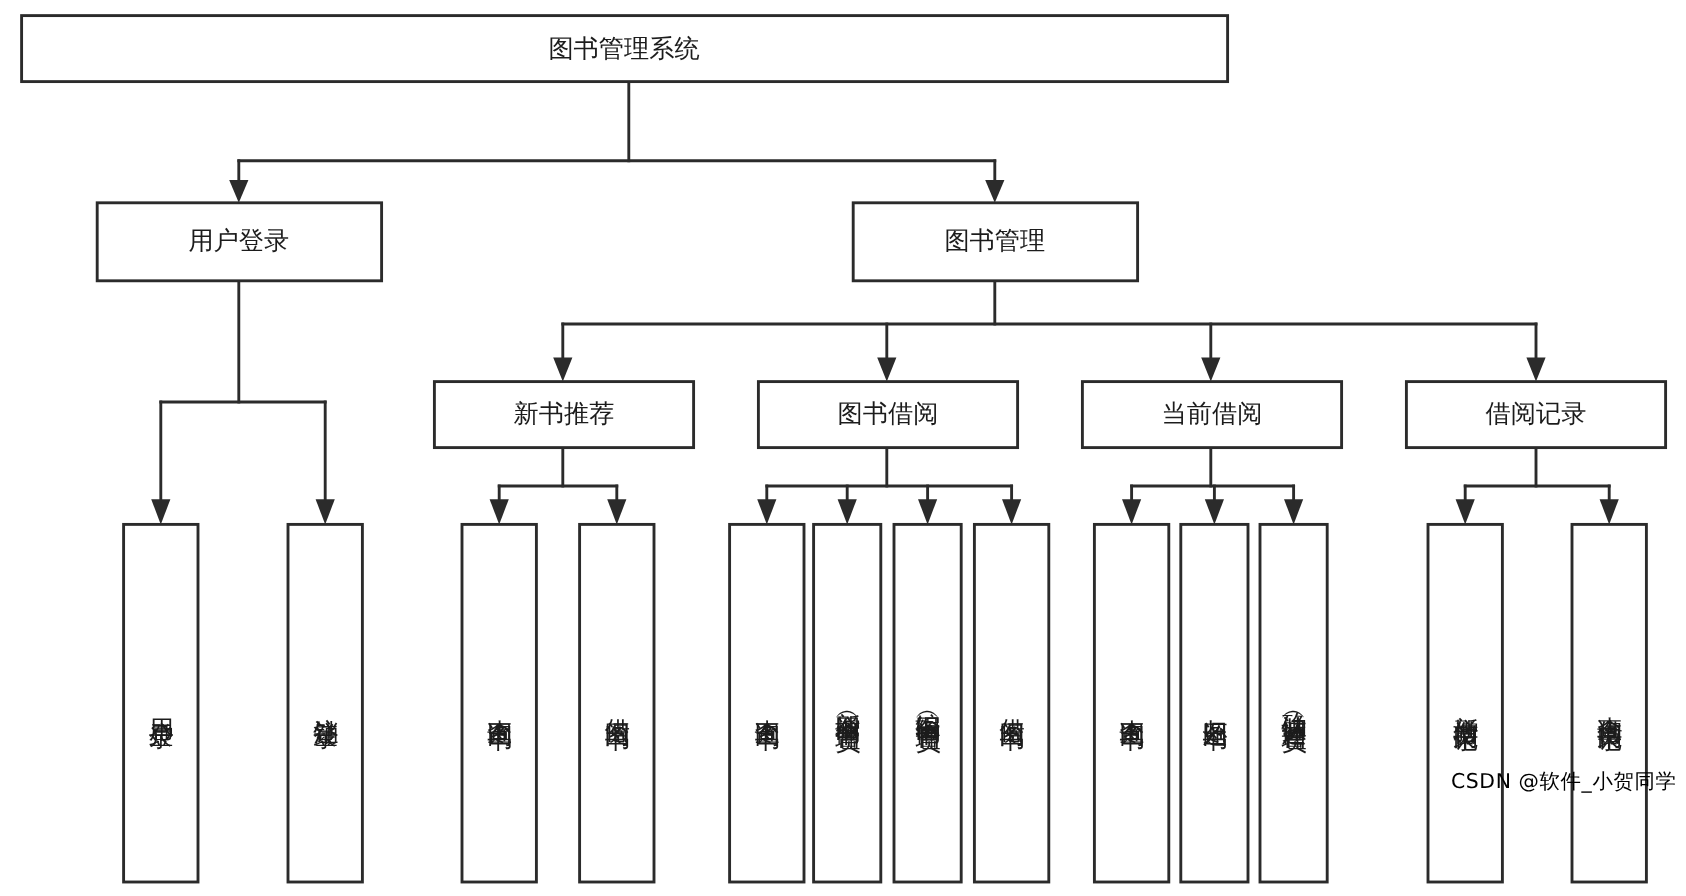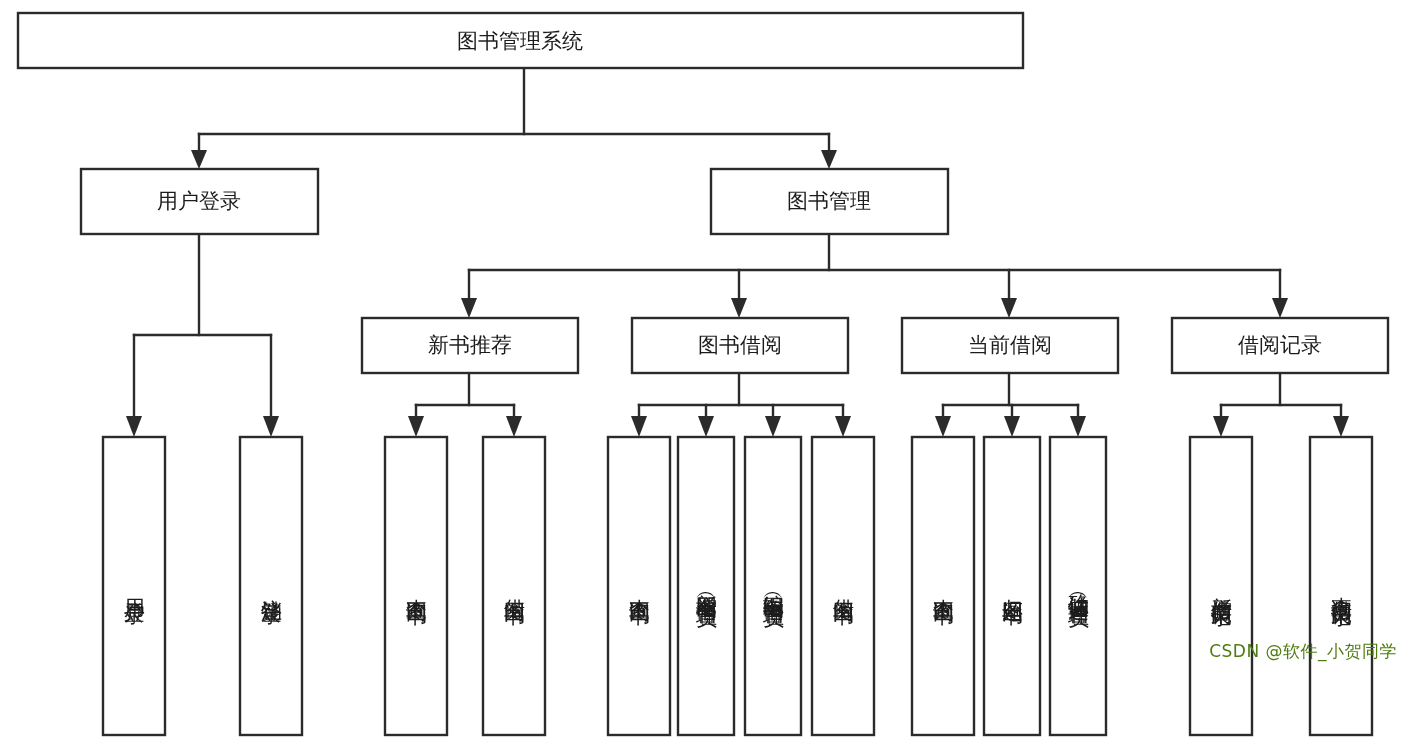--- a/index.html
+++ b/index.html
@@ -63,21 +63,21 @@
     align-items: center;
     justify-content: center;
     pointer-events: none;
   }
   .watermark {
     position: absolute;
     right: 8px;
     bottom: 4px;
     font-family: "DejaVu Sans", "Liberation Sans", sans-serif;
     font-size: 17px;
-    color: #4d7c0f;
+    color: #000000;
     white-space: nowrap;
     letter-spacing: 0.5px;
   }
 </style>
 </head>
 <body>
 
 <div id="diagram-root">
 
   <svg class="diagram-canvas" viewBox="0 0 1405 747">

